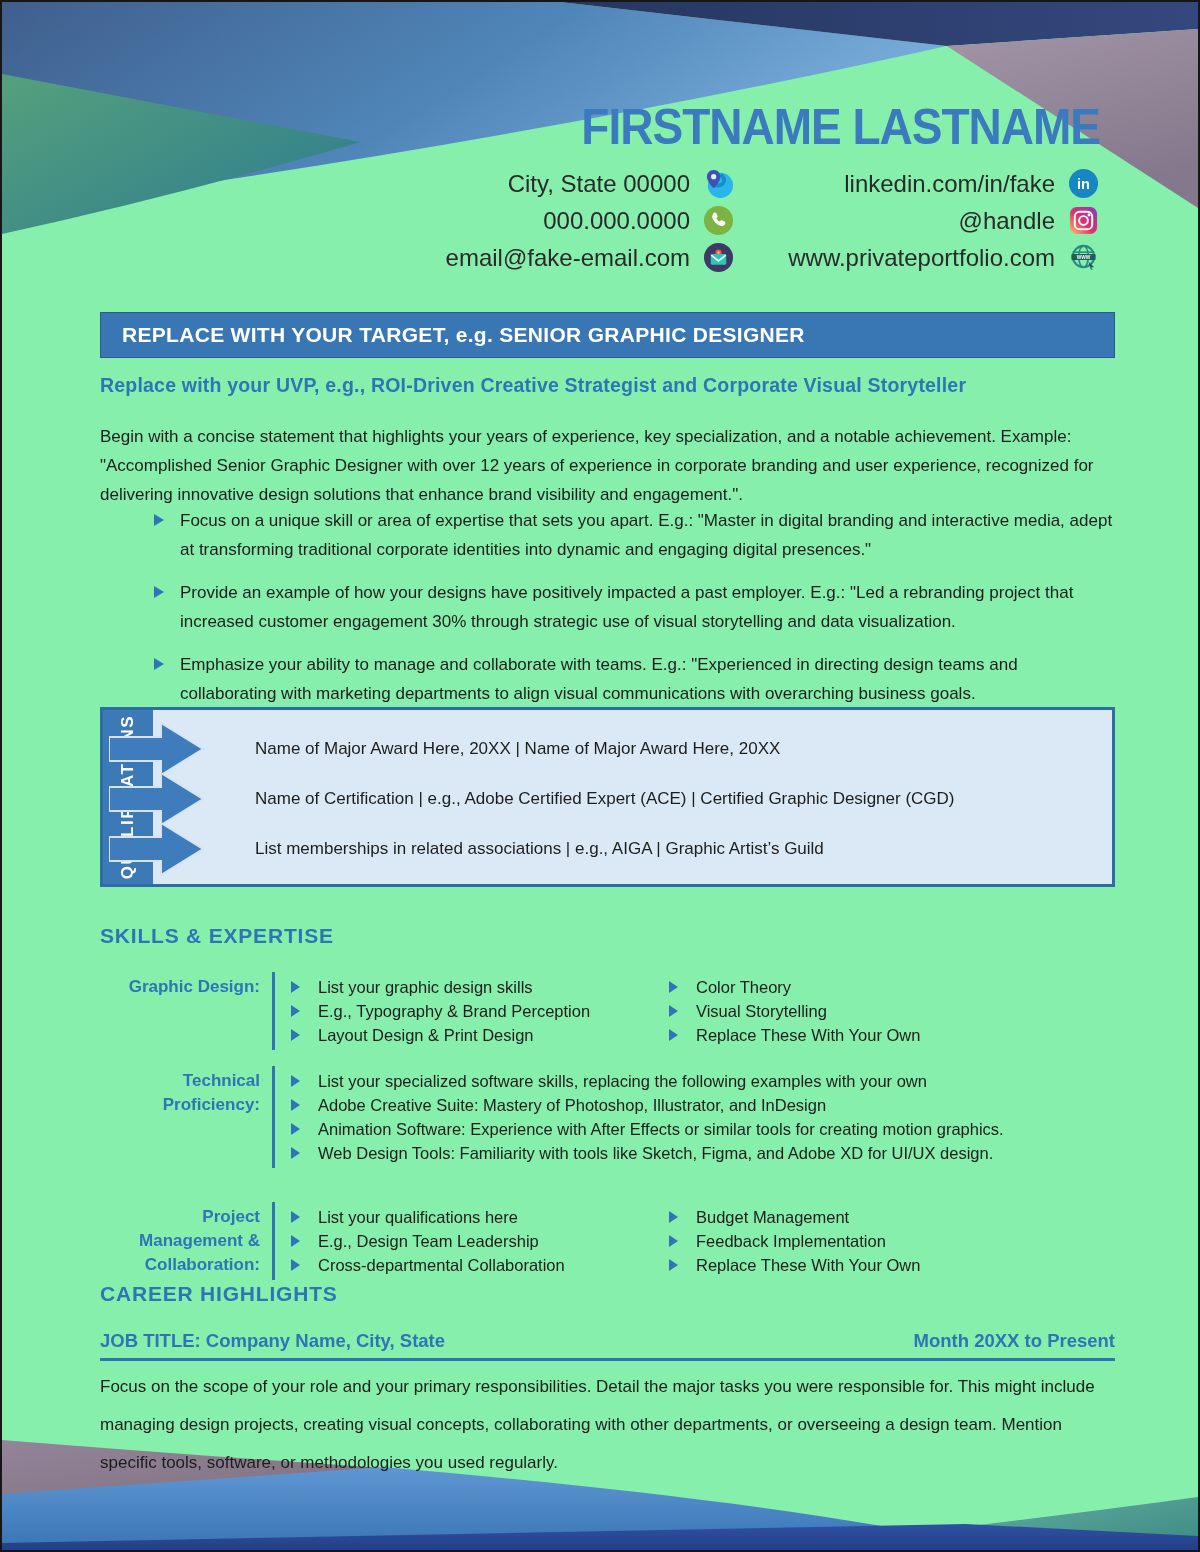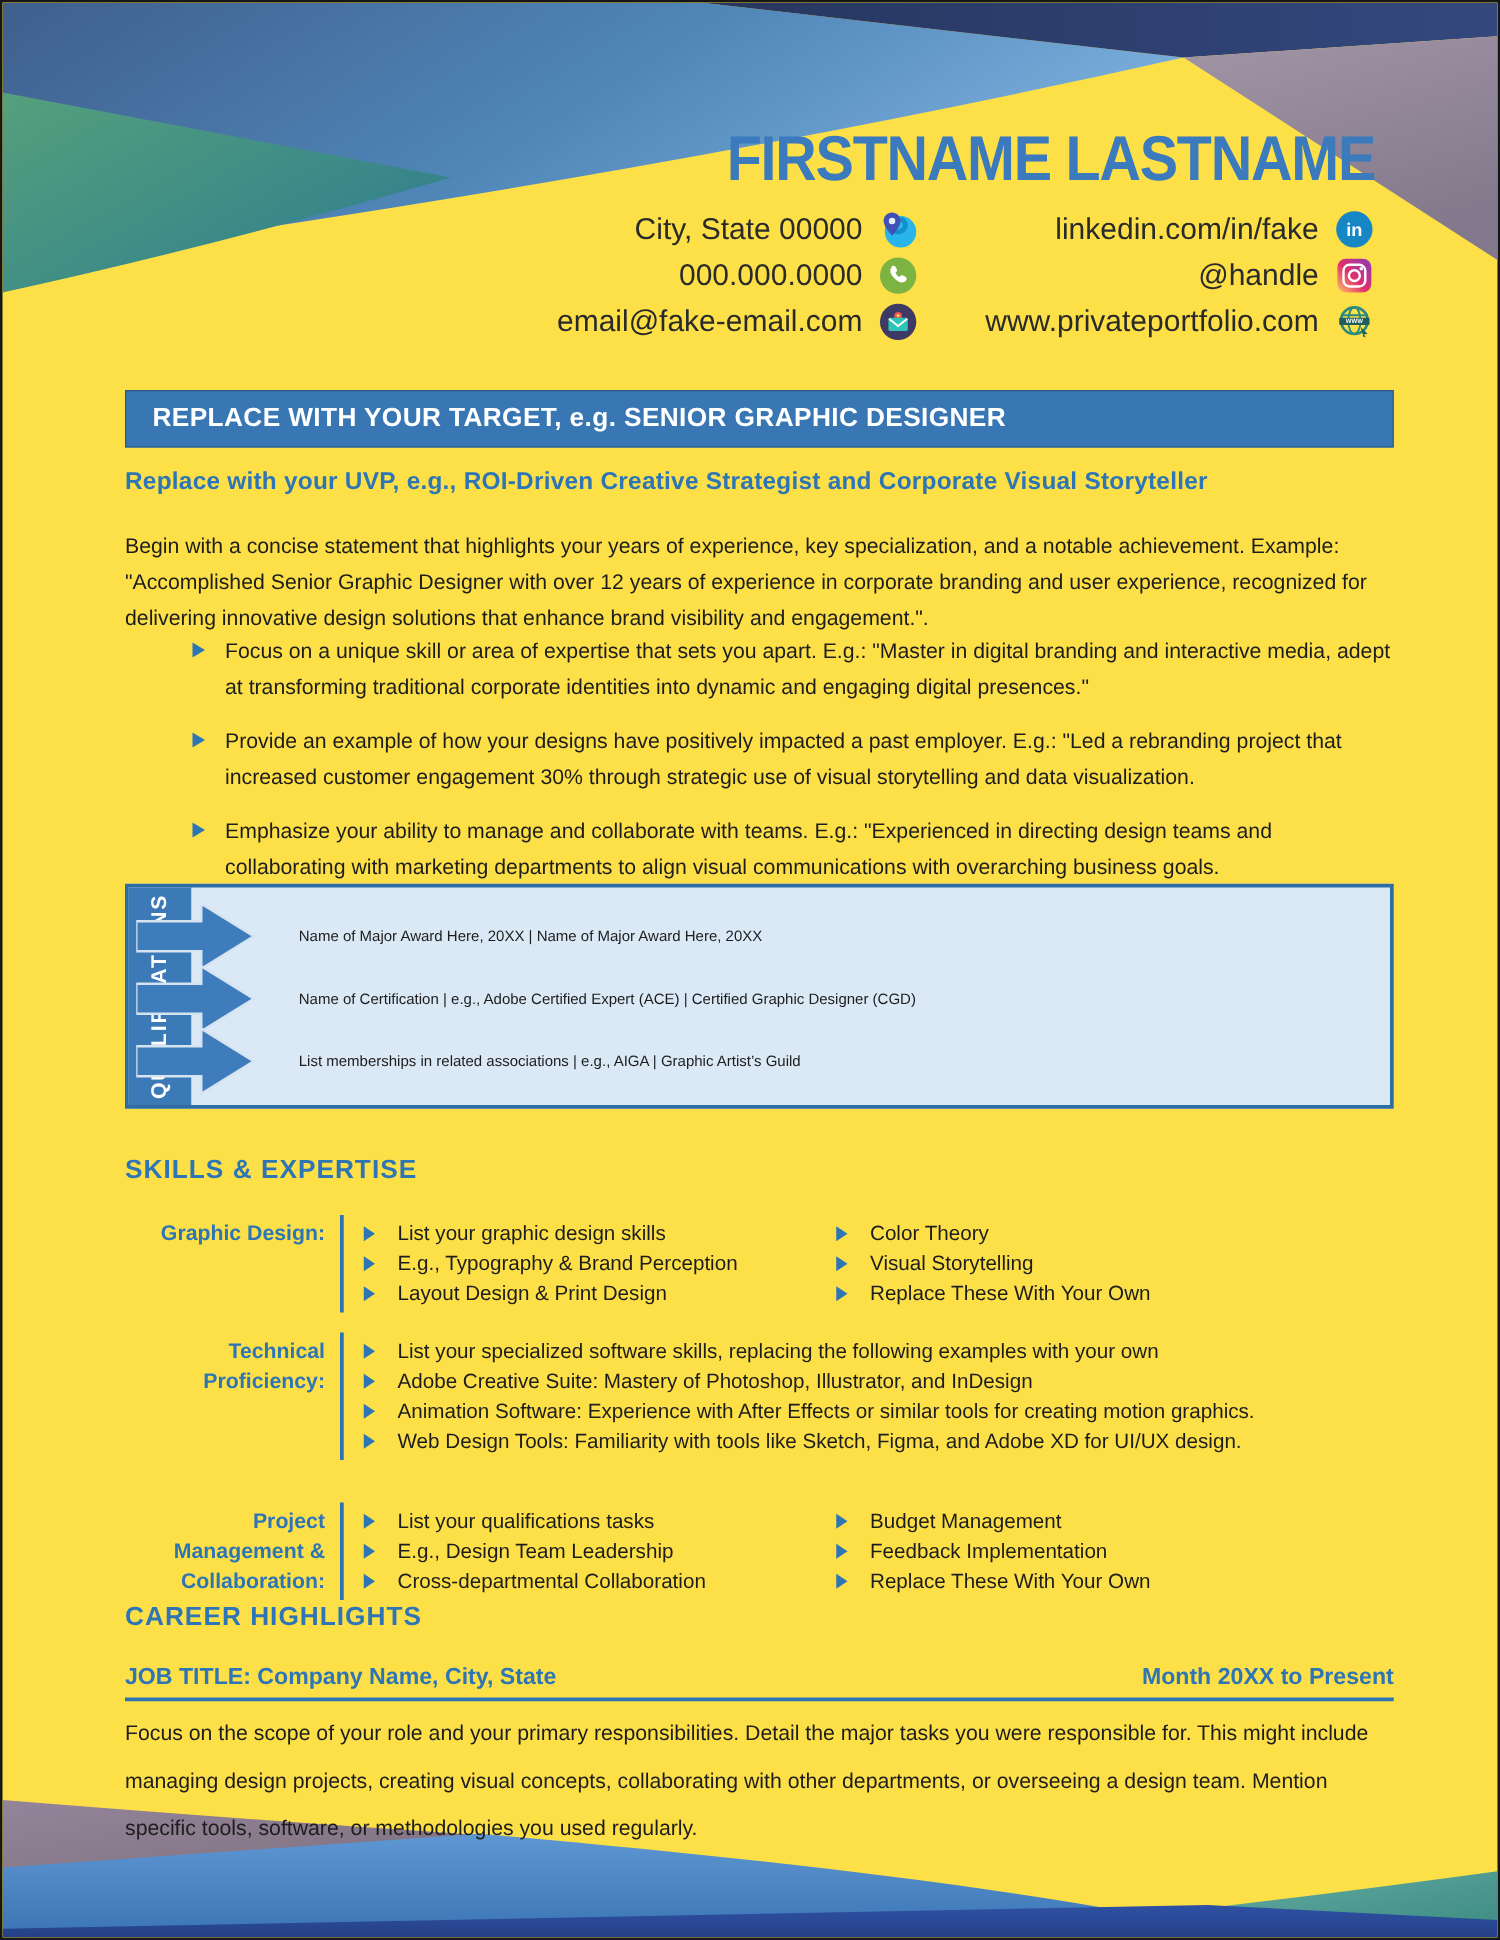--- a/index.html
+++ b/index.html
@@ -1,18 +1,18 @@
 <!DOCTYPE html>
 <html><head>
 <meta charset="utf-8">
 <style>
   html,body{margin:0;padding:0;background:#fff;}
   .page{
     position:relative;width:1200px;height:1552px;box-sizing:border-box;
-    background:#fde047;border:2px solid #161616;overflow:hidden;
+    background:#86efac;border:2px solid #161616;overflow:hidden;
     font-family:"Liberation Sans",sans-serif;color:#1d1d1d;
   }
   svg.deco{position:absolute;left:0;display:block;pointer-events:none;}
   #hdr{top:0;width:100%;height:330px;}
   #ftr{bottom:0;width:100%;height:160px;}
 
   .name{
     position:absolute;top:98px;right:98px;margin:0;
     color:#3a7abd;font-size:46px;font-weight:bold;letter-spacing:-1px;
     transform:scaleY(1.1);transform-origin:100% 60%;white-space:nowrap;
@@ -48,22 +48,22 @@
   .b-text{flex:1;margin:0;font-size:17px;line-height:29px;}
 
   .qualbox{
     position:absolute;top:705px;left:98px;right:83px;height:180px;box-sizing:border-box;
     background:#dbe9f6;border:3px solid #2e6da4;
   }
   .qual-bar{position:absolute;left:0;top:0;bottom:0;width:50px;background:#3b79b7;
     display:flex;align-items:center;justify-content:center;}
   .qual-bar span{writing-mode:vertical-rl;transform:rotate(180deg);color:#fff;
     font-weight:bold;font-size:17px;letter-spacing:1.5px;white-space:nowrap;}
-  .qual-row{position:absolute;left:136px;right:20px;height:50px;display:flex;align-items:center;
-    font-size:12px;}
+  .qual-row{position:absolute;left:152px;right:20px;height:50px;display:flex;align-items:center;
+    font-size:17px;}
   .qual-arrow{position:absolute;left:6px;width:96px;height:56px;}
   .qual-arrow svg{width:96px;height:56px;display:block;}
 
   .section{position:absolute;left:98px;right:83px;}
   #skills{top:922px;}
   #career{top:1280px;}
   .sec-h{margin:0;color:#2e75b6;font-size:21px;font-weight:bold;letter-spacing:0.8px;}
 
   .skill-group{display:flex;}
   .sg-label{flex:0 0 160px;text-align:right;color:#2e75b6;font-weight:bold;
@@ -333,21 +333,21 @@
       </div>
     </div>
 
     <div class="skill-group" style="margin-top:40px">
       <div class="sg-label">Project Management &amp; Collaboration:</div>
       <div class="sg-divider"></div>
       <div class="sg-content">
         <div class="sg-col1">
           <div class="skill-item">
               <i class="s-arrow"></i>
-              <span>List your qualifications tasks</span>
+              <span>List your qualifications here</span>
             </div>
           <div class="skill-item">
               <i class="s-arrow"></i>
               <span>E.g., Design Team Leadership</span>
             </div>
           <div class="skill-item">
               <i class="s-arrow"></i>
               <span>Cross-departmental Collaboration</span>
             </div>
         </div>

